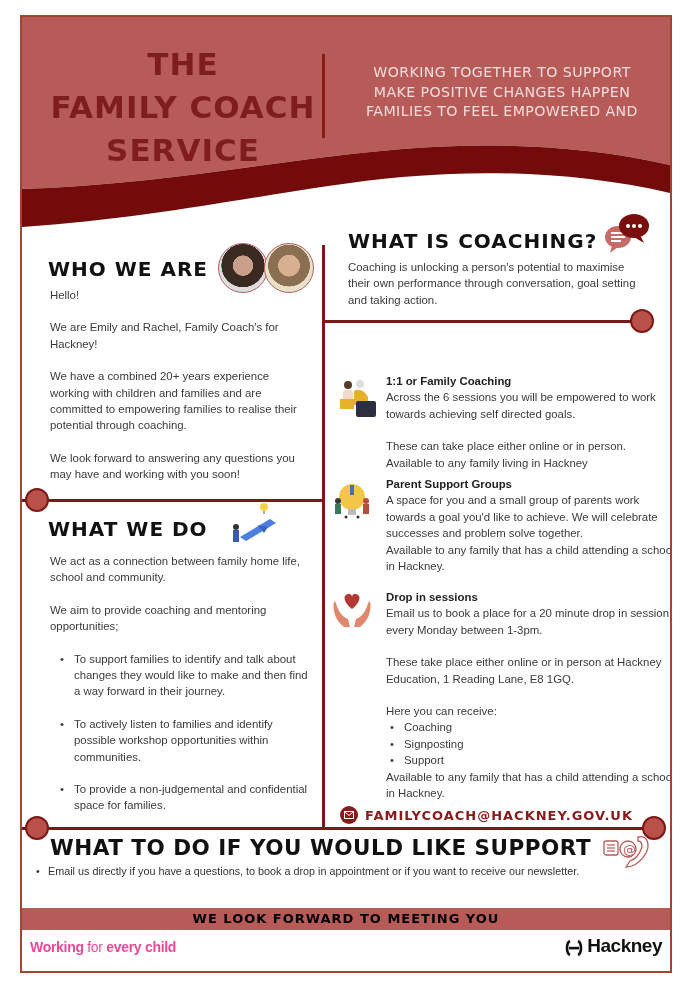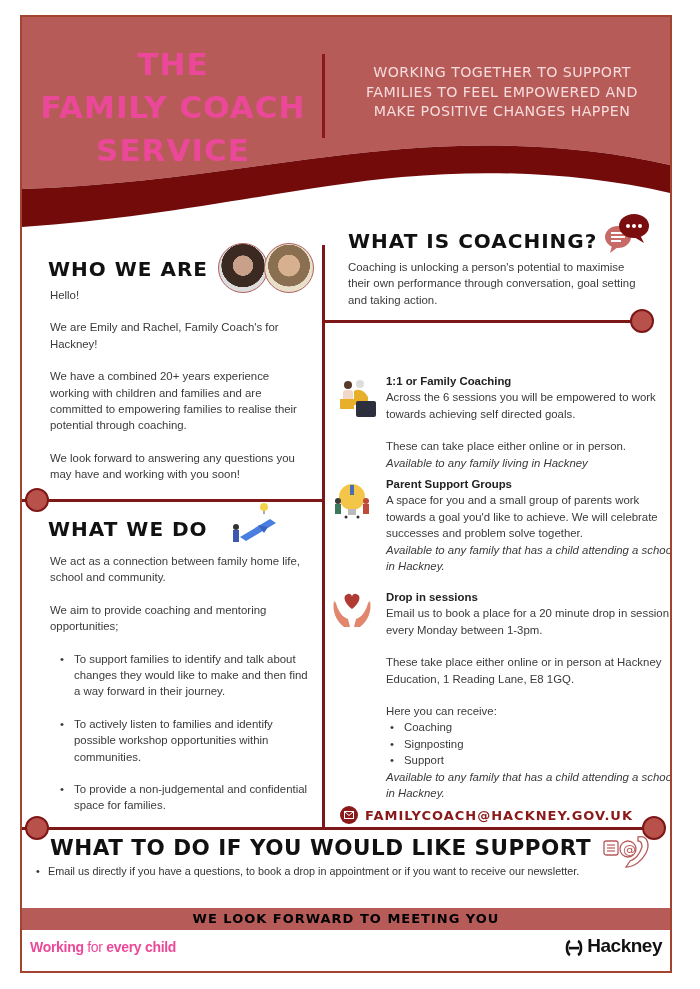--- a/index.html
+++ b/index.html
@@ -8,43 +8,43 @@
 
   .frame {
     position: absolute; left: 20px; top: 15px; width: 652px; height: 958px;
     border: 2px solid #a2442f; background: #fff; overflow: hidden;
   }
   .header {
     position: absolute; left: 0; top: 0; width: 648px; height: 230px;
   }
   .header svg.wave { position: absolute; left: 0; top: 0; }
   .title {
-    position: absolute; left: 6px; top: 26px; width: 290px; text-align: center;
-    color: #ec4899; font-family: "DejaVu Sans", sans-serif; font-weight: bold;
+    position: absolute; left: 16px; top: 26px; width: 290px; text-align: center;
+    color: #7f1d1d; font-family: "DejaVu Sans", sans-serif; font-weight: bold;
     font-size: 31px; line-height: 43px; letter-spacing: 1px;
   }
   .title div { white-space: nowrap; }
   .header-divider {
     position: absolute; left: 300px; top: 37px; width: 3px; height: 84px; background: #8a1a1a;
   }
   .tagline {
     position: absolute; left: 312px; top: 46px; width: 336px; text-align: center;
     color: #f6dcdc; font-family: "DejaVu Sans", sans-serif; font-size: 14.2px; line-height: 19.5px;
     letter-spacing: 0.4px;
   }
   .tagline div { white-space: nowrap; }
 
   .h2 {
     position: absolute; font-family: "DejaVu Sans", sans-serif; font-weight: bold;
     color: #111; font-size: 20px; letter-spacing: 1px; white-space: nowrap;
   }
   .body-text { position: absolute; font-size: 11.4px; line-height: 16.4px; color: #3a3a3a; }
   .body-text p { margin-bottom: 16px; }
   .body-text p:last-child { margin-bottom: 0; }
-  .italic { font-style: italic; }
+  .italic { }
   .bold { font-weight: bold; color: #222; }
 
   .vline { position: absolute; background: #7e1717; }
   .hline { position: absolute; background: #7e1717; height: 3px; }
   .dot {
     position: absolute; width: 24px; height: 24px; border-radius: 50%;
     background: #b9514b; border: 2px solid #7e1717;
   }
 
   .avatar {
@@ -100,22 +100,22 @@
       <path d="M0 172 C140 168 260 142 380 132 C470 125 560 128 648 148 V176 C560 156 470 152 380 160 C270 170 150 200 0 210 Z" fill="#740b0b"></path>
     </svg>
     <div class="title">
       <div>THE</div>
       <div>FAMILY COACH</div>
       <div>SERVICE</div>
     </div>
     <div class="header-divider"></div>
     <div class="tagline">
       <div>WORKING TOGETHER TO SUPPORT</div>
+      <div>MAKE POSITIVE CHANGES HAPPEN</div>
       <div>FAMILIES TO FEEL EMPOWERED AND</div>
-      <div>MAKE POSITIVE CHANGES HAPPEN</div>
     </div>
   </div>
 
   <div class="vline" style="left:300px; top:228px; width:3px; height:582px;"></div>
   <div class="hline" style="left:300px; top:303px; width:318px;"></div>
   <div class="dot" style="left:608px; top:292px;"></div>
   <div class="hline" style="left:0; top:482px; width:303px;"></div>
   <div class="dot" style="left:3px; top:471px;"></div>
   <div class="hline" style="left:0; top:810px; width:630px;"></div>
   <div class="dot" style="left:3px; top:799px;"></div>

